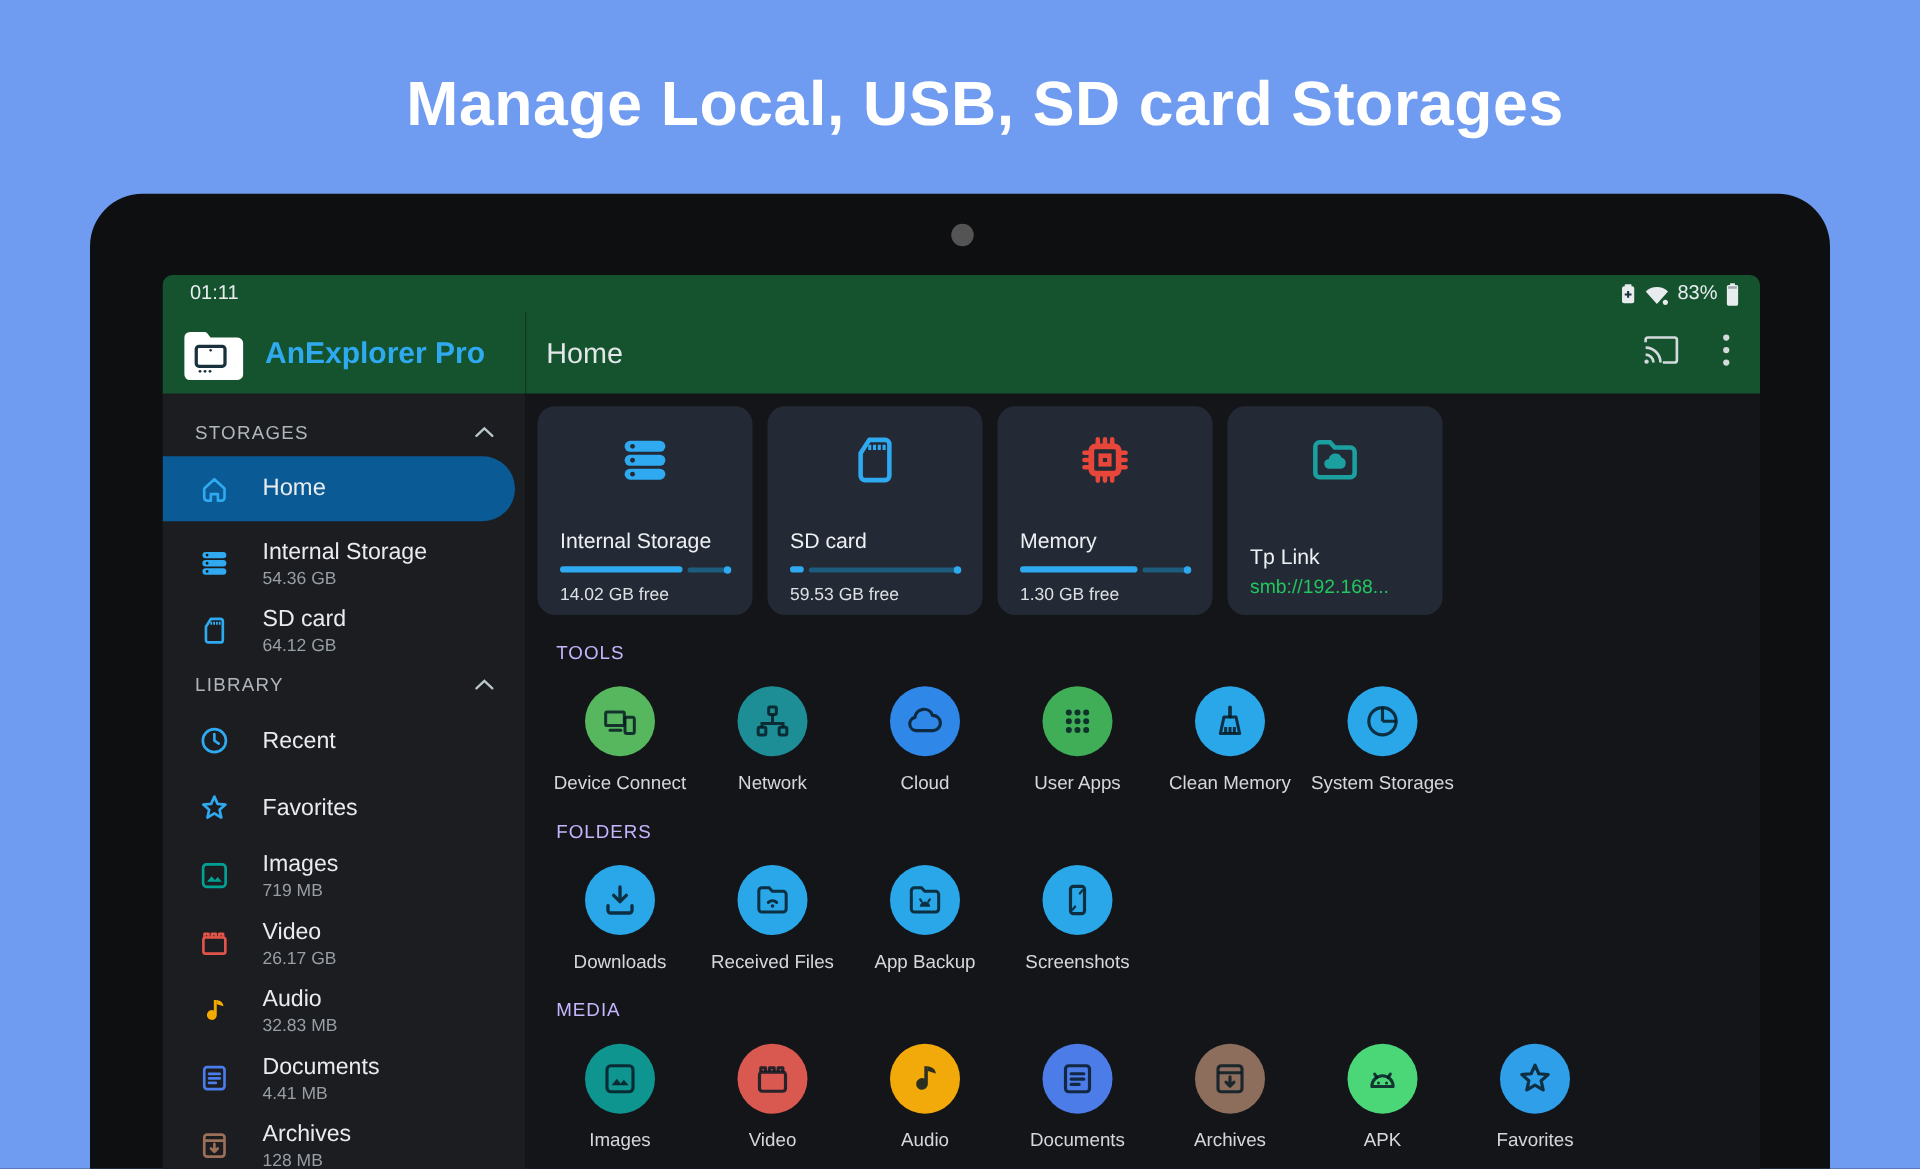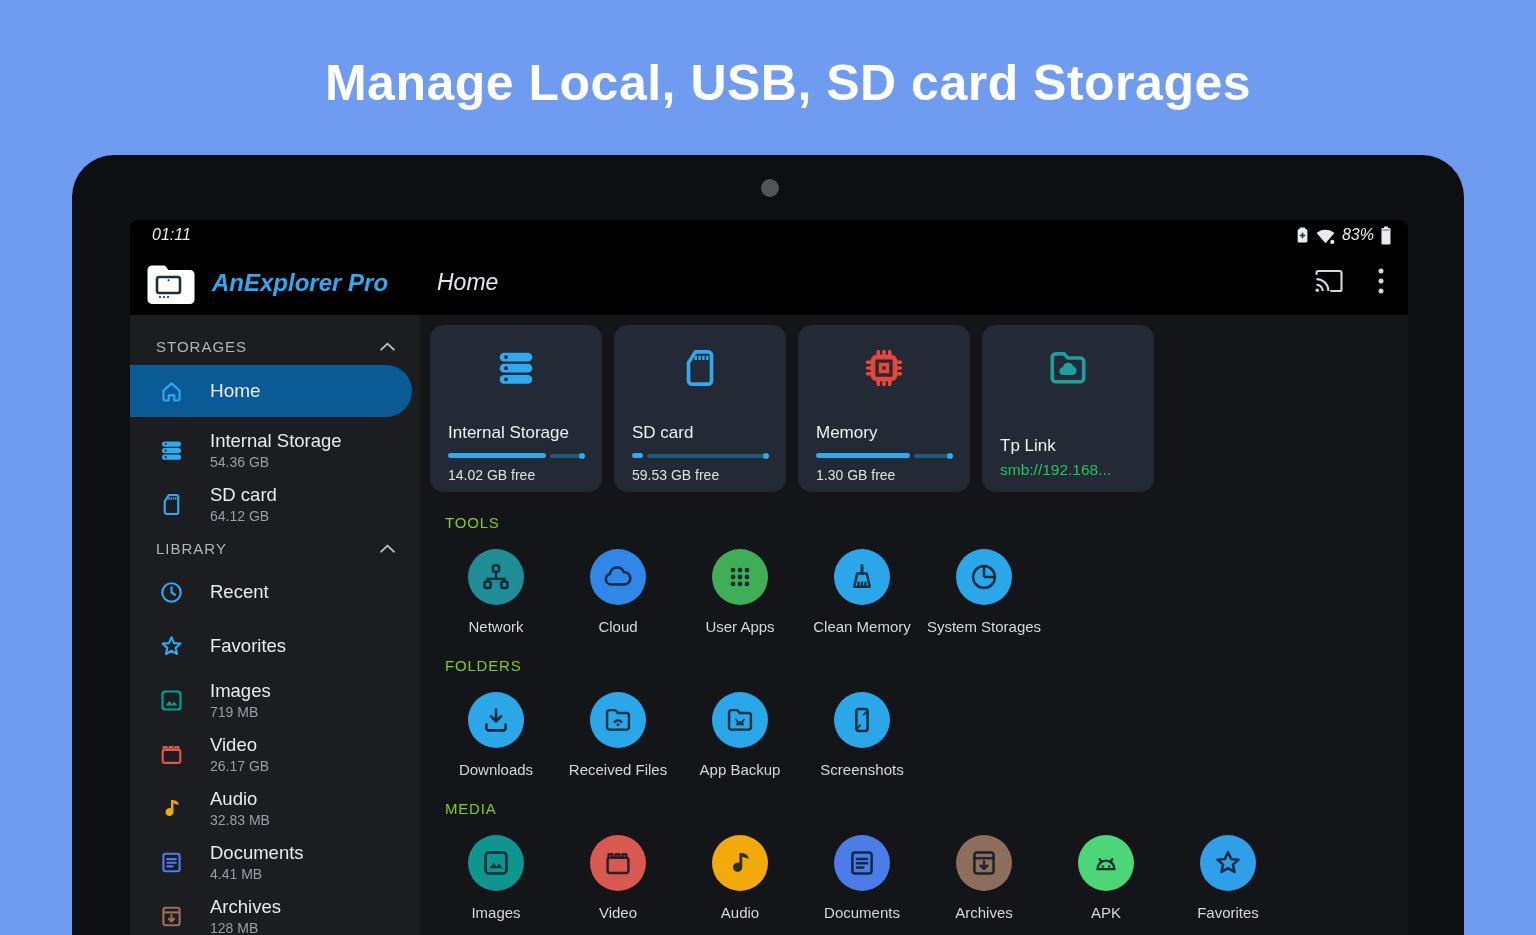--- a/index.html
+++ b/index.html
@@ -20,21 +20,21 @@
   .camera{
     position:absolute;left:689px;top:24px;width:18px;height:18px;border-radius:50%;
     background:#545454;
   }
   .screen{
     position:absolute;left:58px;top:65px;width:1278px;height:715px;
     background:#141619;border-radius:8px 8px 0 0;overflow:hidden;
     display:flex;flex-direction:column;
   }
   
-  .topbar{height:95px;background:#000000;flex:0 0 auto;display:flex;flex-direction:column;font-style:italic;}
+  .topbar{height:95px;background:#14532d;flex:0 0 auto;display:flex;flex-direction:column;}
   .statusrow{height:30px;display:flex;align-items:center;color:#e9ecee;font-size:16px;}
   .status-time{margin-left:22px;}
   .status-right{margin-left:auto;margin-right:16px;display:flex;align-items:center;gap:6px;}
   .status-right svg{display:block;}
   .battery-pct{font-size:16px;}
   .appbar{height:65px;display:flex;align-items:center;}
   .brand{width:290px;flex:0 0 auto;display:flex;align-items:center;height:100%;
          border-right:1px solid rgba(0,0,0,.28);}
   .logo{margin-left:16px;width:50px;height:42px;}
   .app-name{margin-left:16px;color:#2fa9f0;font-size:24px;font-weight:bold;}
@@ -62,21 +62,21 @@
   .card-icon{width:46px;height:46px;margin:20px auto 0;}
   .card-icon svg{width:100%;height:100%;display:block;}
   .card-title{margin-top:32px;color:#eef1f3;font-size:17px;white-space:nowrap;}
   .card.no-bar .card-title{margin-top:45px;}
   .card-sub{margin-top:5px;color:#22c55e;font-size:15.5px;white-space:nowrap;}
   .bar{margin-top:10px;height:5px;position:relative;display:flex;align-items:center;}
   .bar .fill{height:5px;background:#2fa9f0;border-radius:3px;}
   .bar .rest{flex:1;height:4px;margin-left:4px;background:#1d5c7d;border-radius:2px;}
   .bar .dot{position:absolute;right:-1px;width:6px;height:6px;border-radius:50%;background:#2fa9f0;}
   .card-free{margin-top:9px;color:#dde1e4;font-size:14px;white-space:nowrap;}
-  .section-label{margin:22px 0 0 15px;color:#84cc16;font-size:15px;letter-spacing:.8px;}
+  .section-label{margin:22px 0 0 15px;color:#c4b5fd;font-size:15px;letter-spacing:.8px;}
   .icon-row{display:flex;padding-left:5px;margin-top:18px;}
   .icon-item{width:122px;display:flex;flex-direction:column;align-items:center;cursor:pointer;}
   .circle{width:56px;height:56px;border-radius:50%;display:flex;align-items:center;justify-content:center;
           color:rgba(8,26,36,.85);}
   .circle svg{width:32px;height:32px;display:block;}
   .icon-label{margin-top:13px;color:#d4d8db;font-size:15px;white-space:nowrap;}
   svg{overflow:visible;}
 </style>
 </head>
 <body>
@@ -361,20 +361,30 @@
                 </svg>
             </div>
             <div class="card-title">Tp Link</div>
             <div class="card-sub">smb://192.168...</div>
           </div>
         </div>
 
         <div class="section-label">TOOLS</div>
         <div class="icon-row">
           <div class="icon-item">
+            <span class="circle" style="background-color: rgb(86, 183, 95);">
+              <svg viewBox="0 0 24 24" fill="none" stroke="currentColor" stroke-width="1.8">
+                  <rect x="3.4" y="6.4" width="11.2" height="8.2" rx="1"></rect>
+                  <path d="M6 17.4h6.5" stroke-linecap="round"></path>
+                  <rect x="15" y="9.6" width="5.6" height="9.8" rx="1.2"></rect>
+                </svg>
+            </span>
+            <div class="icon-label">Device Connect</div>
+          </div>
+          <div class="icon-item">
             <span class="circle" style="background-color: rgb(29, 142, 149);">
               <svg viewBox="0 0 24 24" fill="none" stroke="currentColor" stroke-width="1.8">
                   <rect x="9.7" y="3.4" width="4.6" height="4.6" rx=".9"></rect>
                   <rect x="3.4" y="15.6" width="4.6" height="4.6" rx=".9"></rect>
                   <rect x="16" y="15.6" width="4.6" height="4.6" rx=".9"></rect>
                   <path d="M12 8v3.6M5.7 15.6v-2.2h12.6v2.2M12 11.6v1.8"></path>
                 </svg>
             </span>
             <div class="icon-label">Network</div>
           </div>

